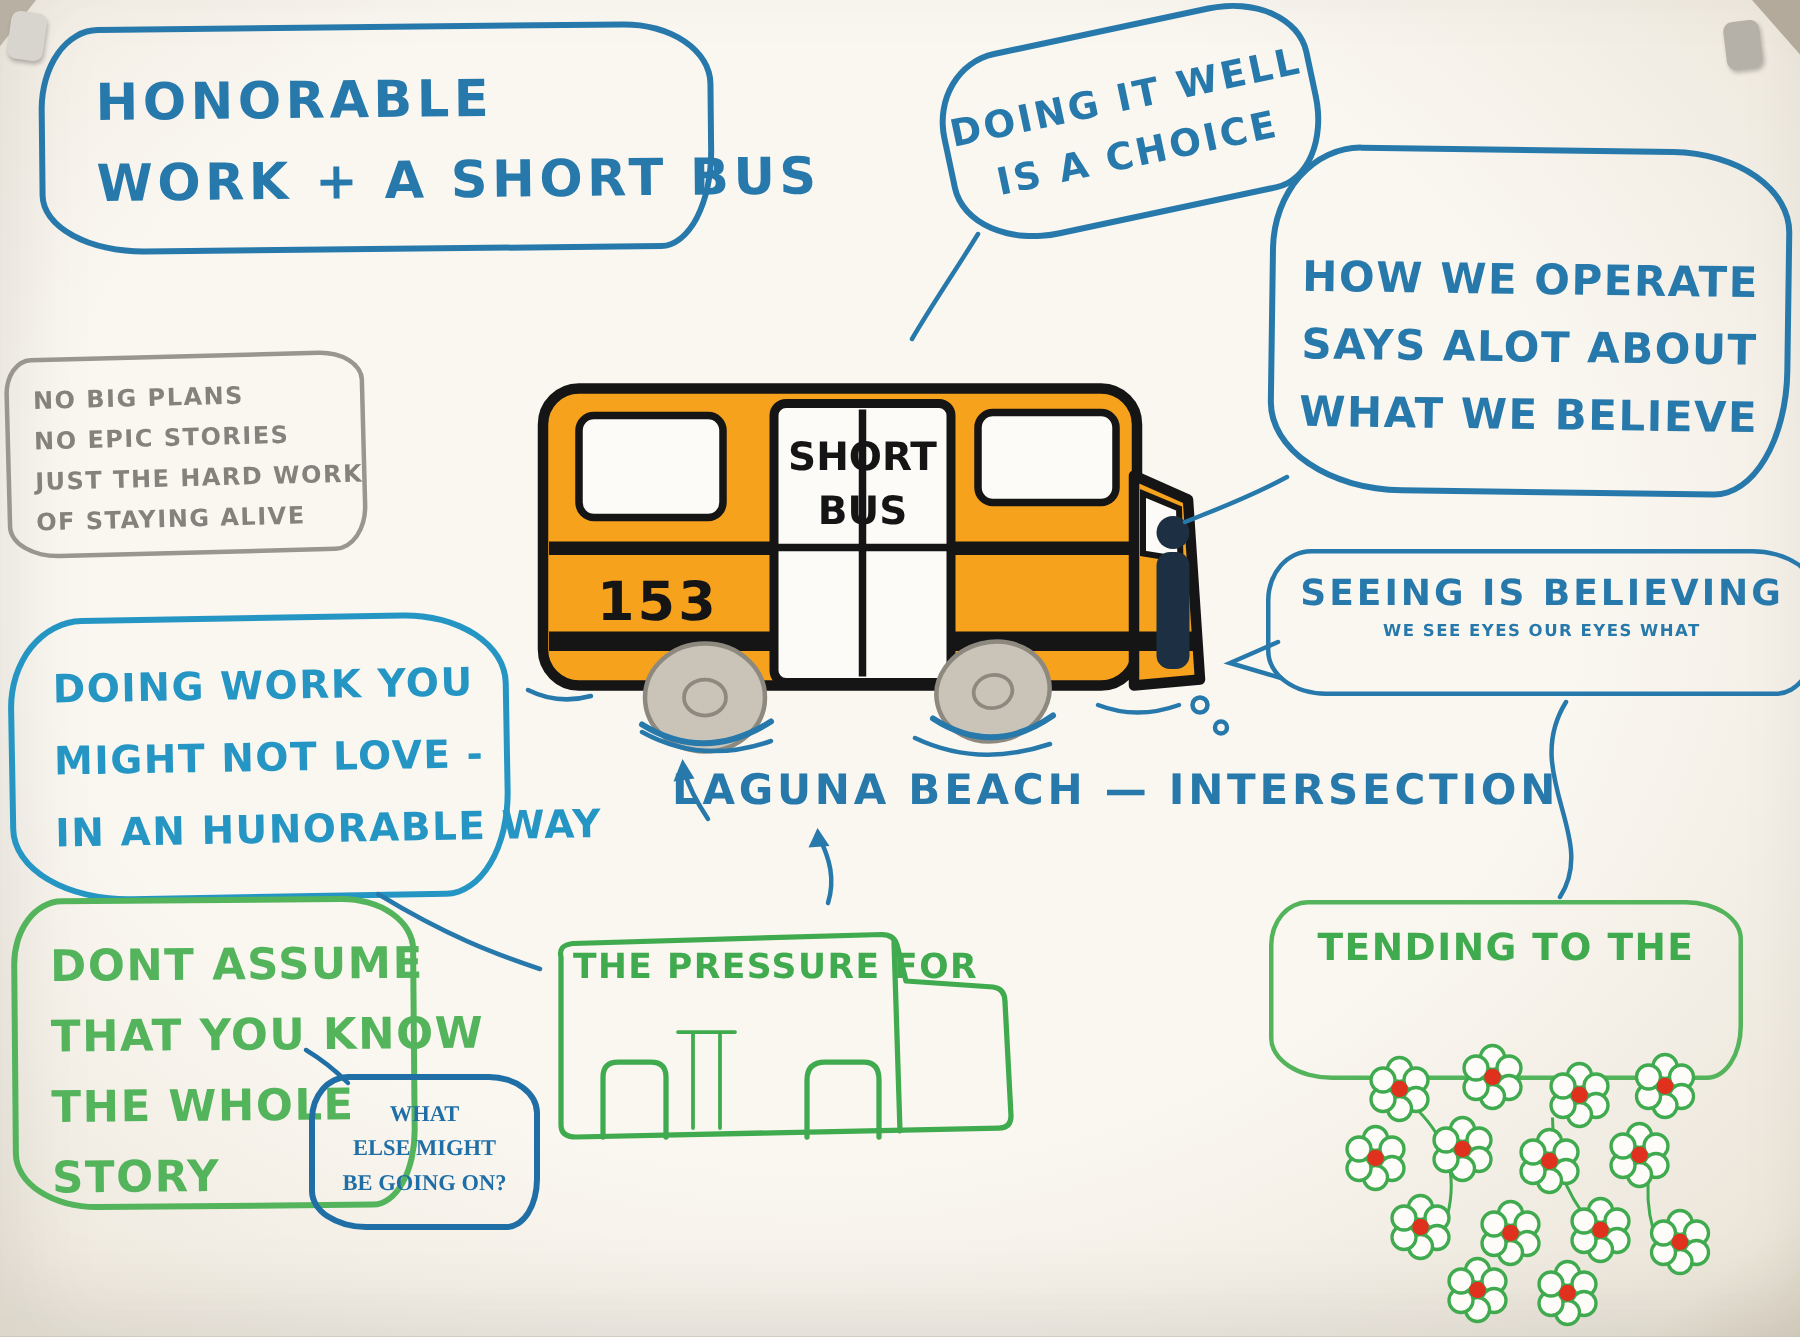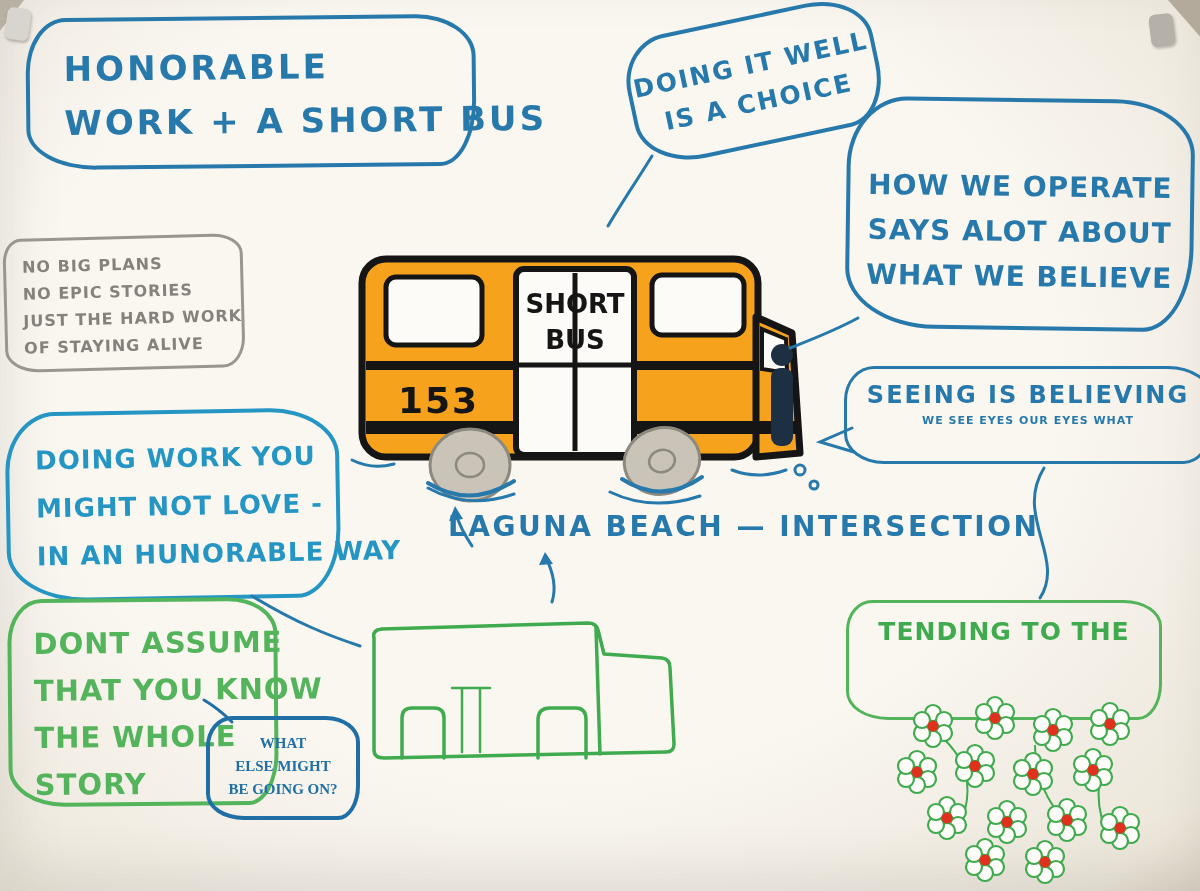--- a/index.html
+++ b/index.html
@@ -143,20 +143,21 @@
     <div class="ln">STORY</div>
   </div>
 
   <div class="bubble whatelse">
     <div class="ln">WHAT</div>
     <div class="ln">ELSE MIGHT</div>
     <div class="ln">BE GOING ON?</div>
   </div>
 
   <div class="bubble pressuretext">
+    <div class="ln">THE PRESSURE FOR</div>
   </div>
 
   <div class="bubble tending">
     <div class="ln">TENDING TO THE</div>
   </div>
 
   <svg style="left:330px;top:225px;" width="500" height="290" viewBox="0 0 500 290">
 
     <rect x="32" y="34" width="396" height="198" rx="24" fill="#f6a21d" stroke="#151515" stroke-width="7"></rect>
 

